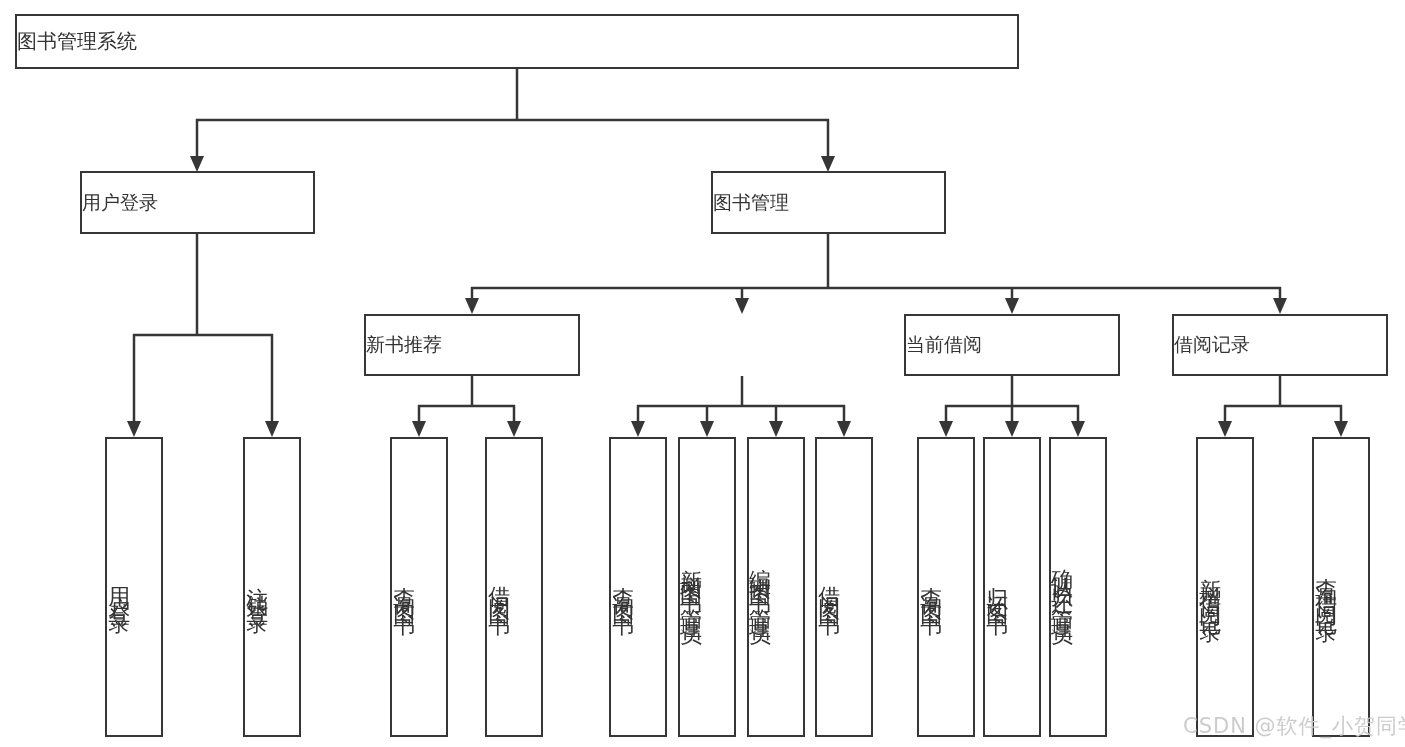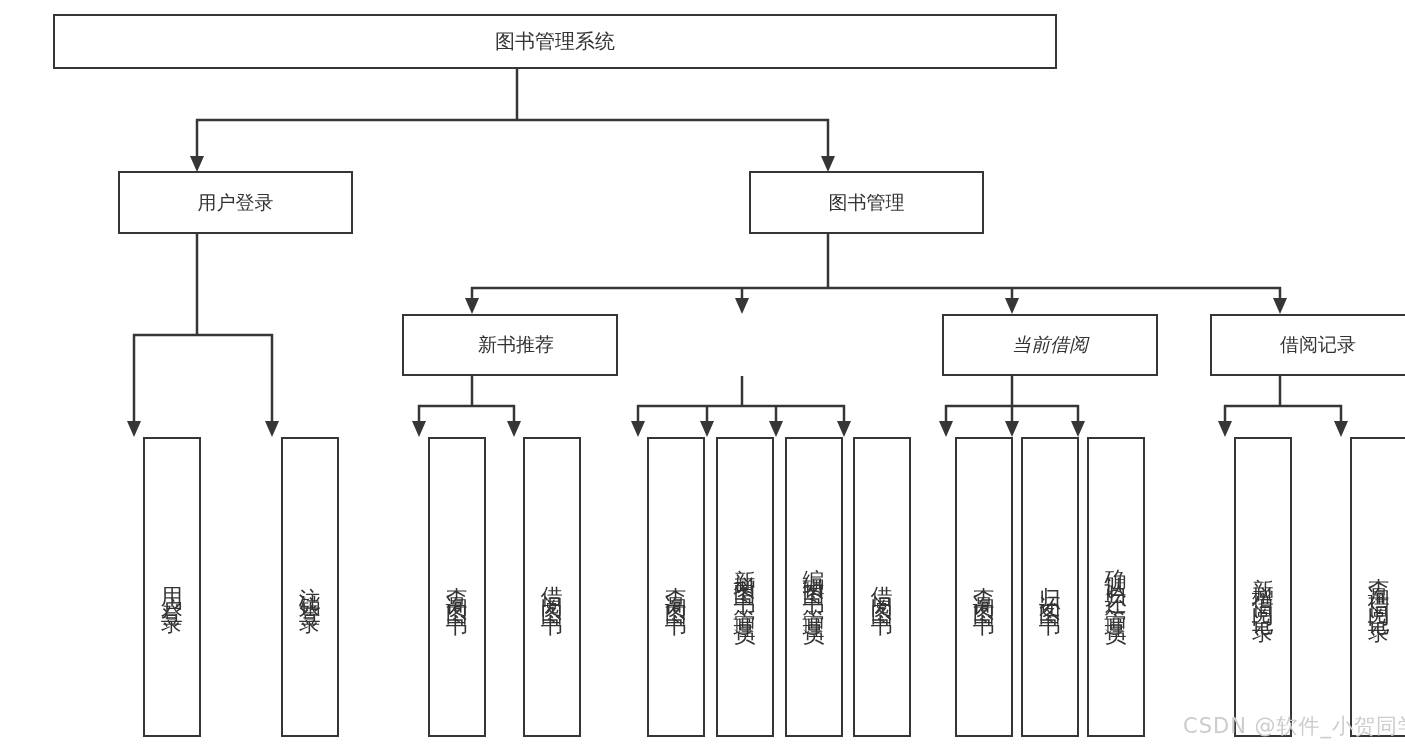--- a/index.html
+++ b/index.html
@@ -34,24 +34,22 @@
   #connectors polygon {
     fill: var(--line);
   }
   .node {
     position: absolute;
     box-sizing: border-box;
     border: 2.5px solid var(--line);
     background: var(--background);
     display: flex;
     align-items: center;
-    justify-content: center;
     color: var(--text);
     z-index: 1;
-    margin-left: 38px;
   }
   .root-node  { font-size: 20px; }
   .h-node     { font-size: 19px; }
   .leaf span {
     writing-mode: vertical-rl;
     text-orientation: mixed;
     font-size: 22px;
     letter-spacing: 9px;
     line-height: 1.15;
     white-space: nowrap;
@@ -156,24 +154,24 @@
     <span>图书管理系统</span>
   </div>
 
   <div class="node h-node" style="left:80px; top:171px; width:235px; height:63px;">
     <span>用户登录</span>
   </div>
   <div class="node h-node" style="left:711px; top:171px; width:235px; height:63px;">
     <span>图书管理</span>
   </div>
 
-  <div class="node h-node" style="left:364px; top:314px; width:216px; height:62px;padding-left:12px;">
+  <div class="node h-node" style="left:364px; top:314px; width:216px; height:62px;">
     <span>新书推荐</span>
   </div>
-  <div class="node h-node" style="left:904px; top:314px; width:216px; height:62px;font-style:italic;">
+  <div class="node h-node" style="left:904px; top:314px; width:216px; height:62px;">
     <span>当前借阅</span>
   </div>
   <div class="node h-node" style="left:1172px; top:314px; width:216px; height:62px;">
     <span>借阅记录</span>
   </div>
 
   <div class="node leaf" style="left:105px; top:437px; width:58px; height:300px;">
     <span>用户登录</span>
   </div>
   <div class="node leaf" style="left:243px; top:437px; width:58px; height:300px;">

